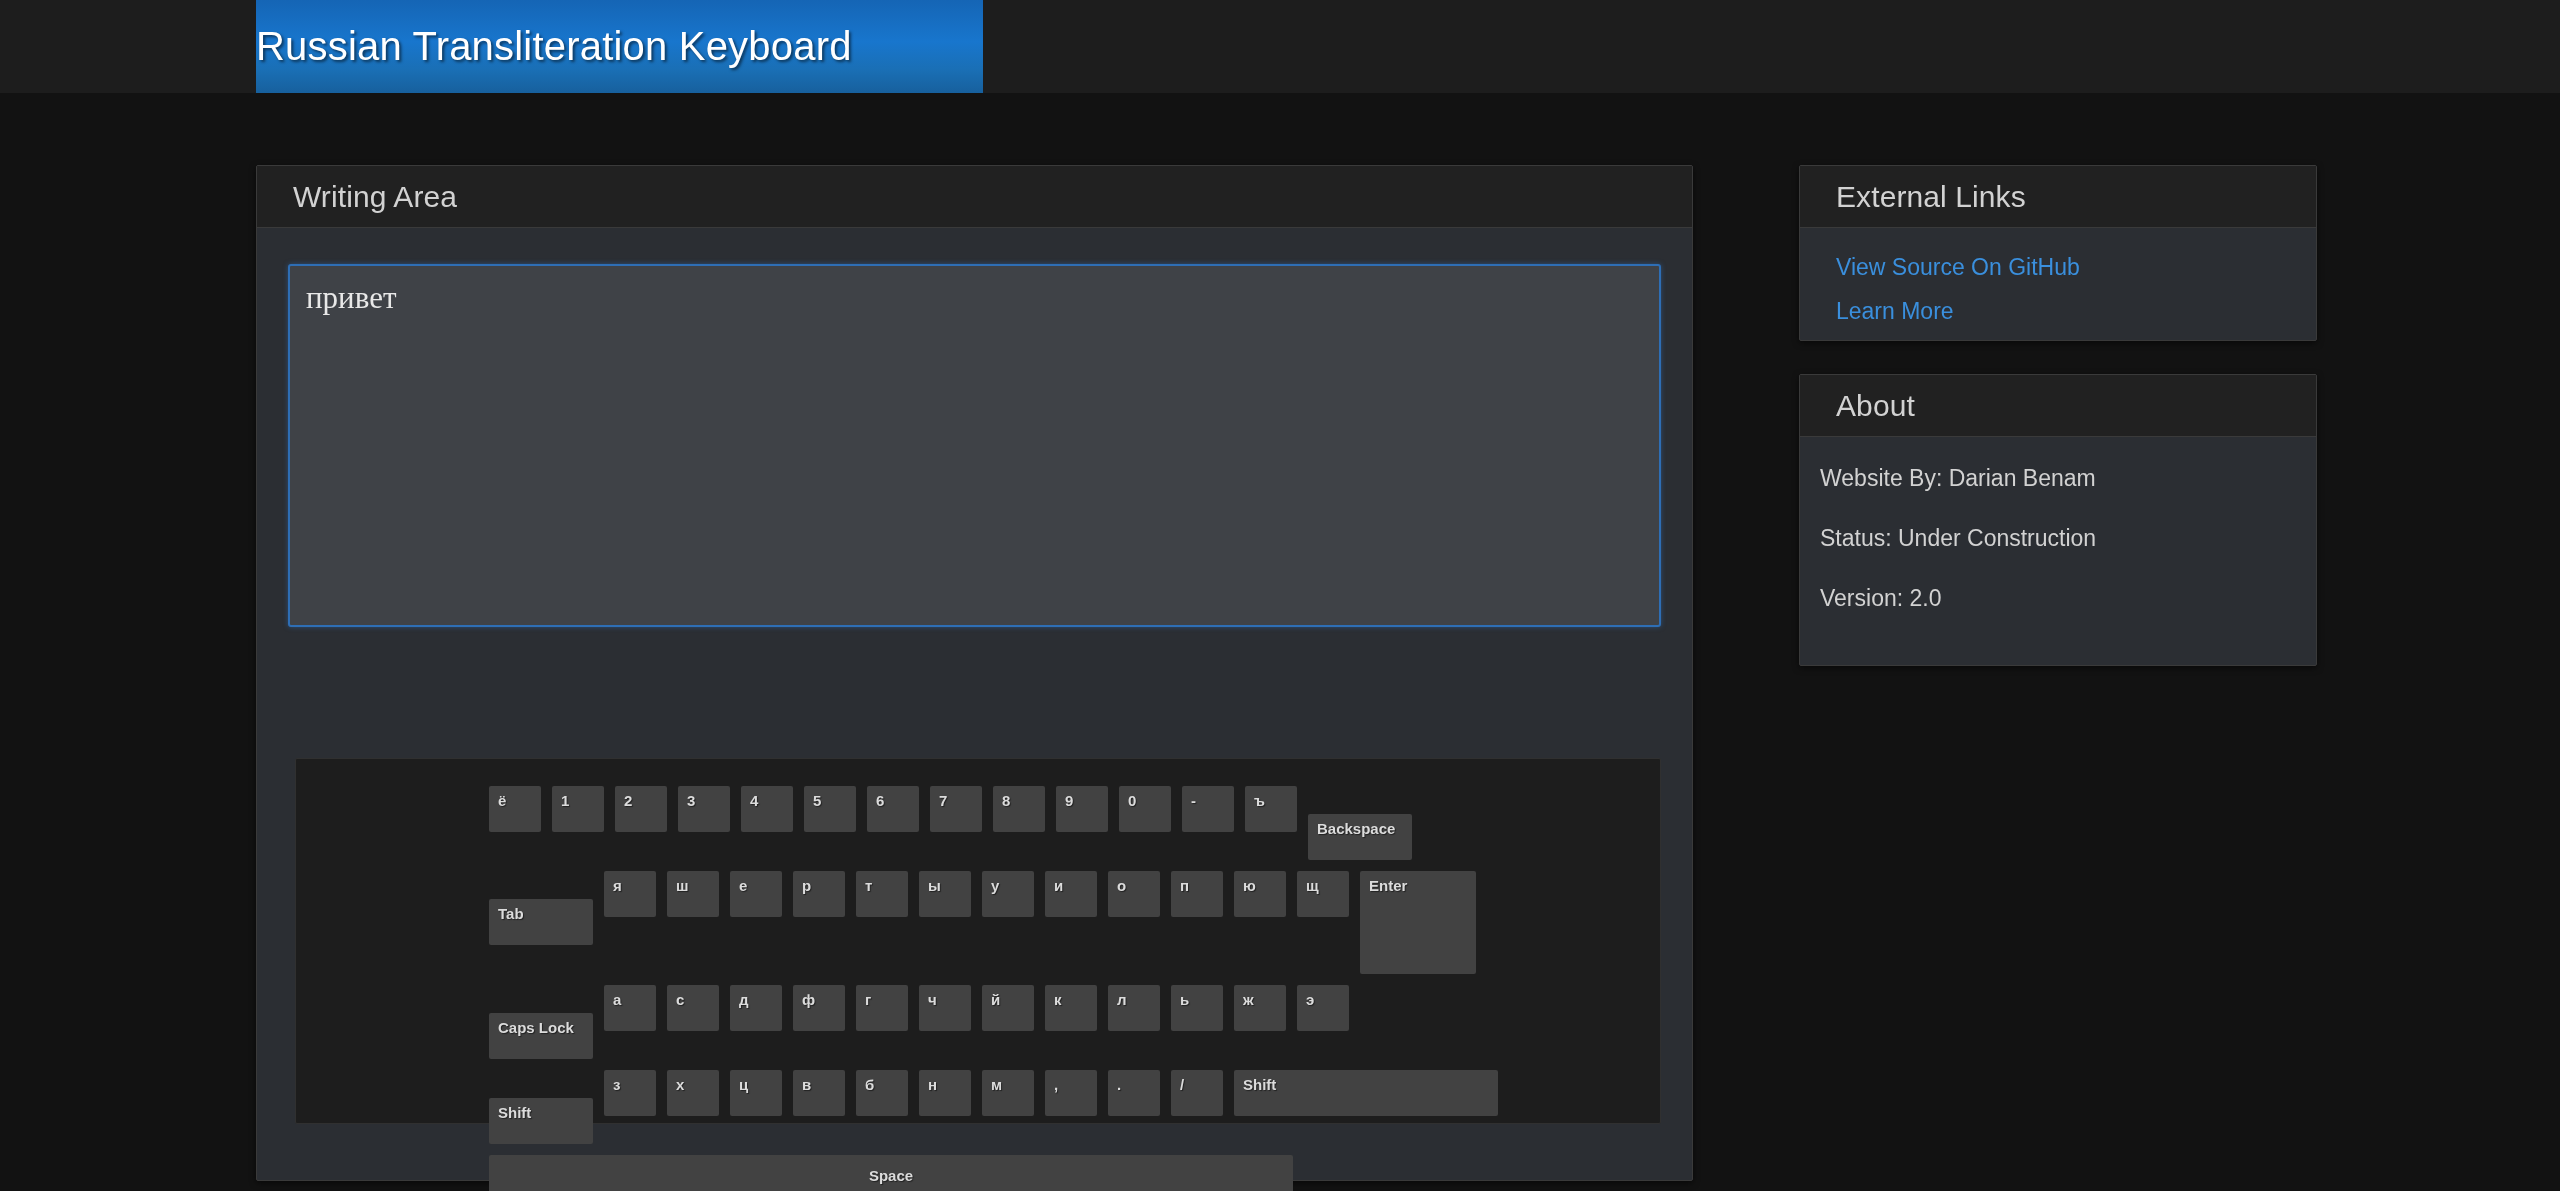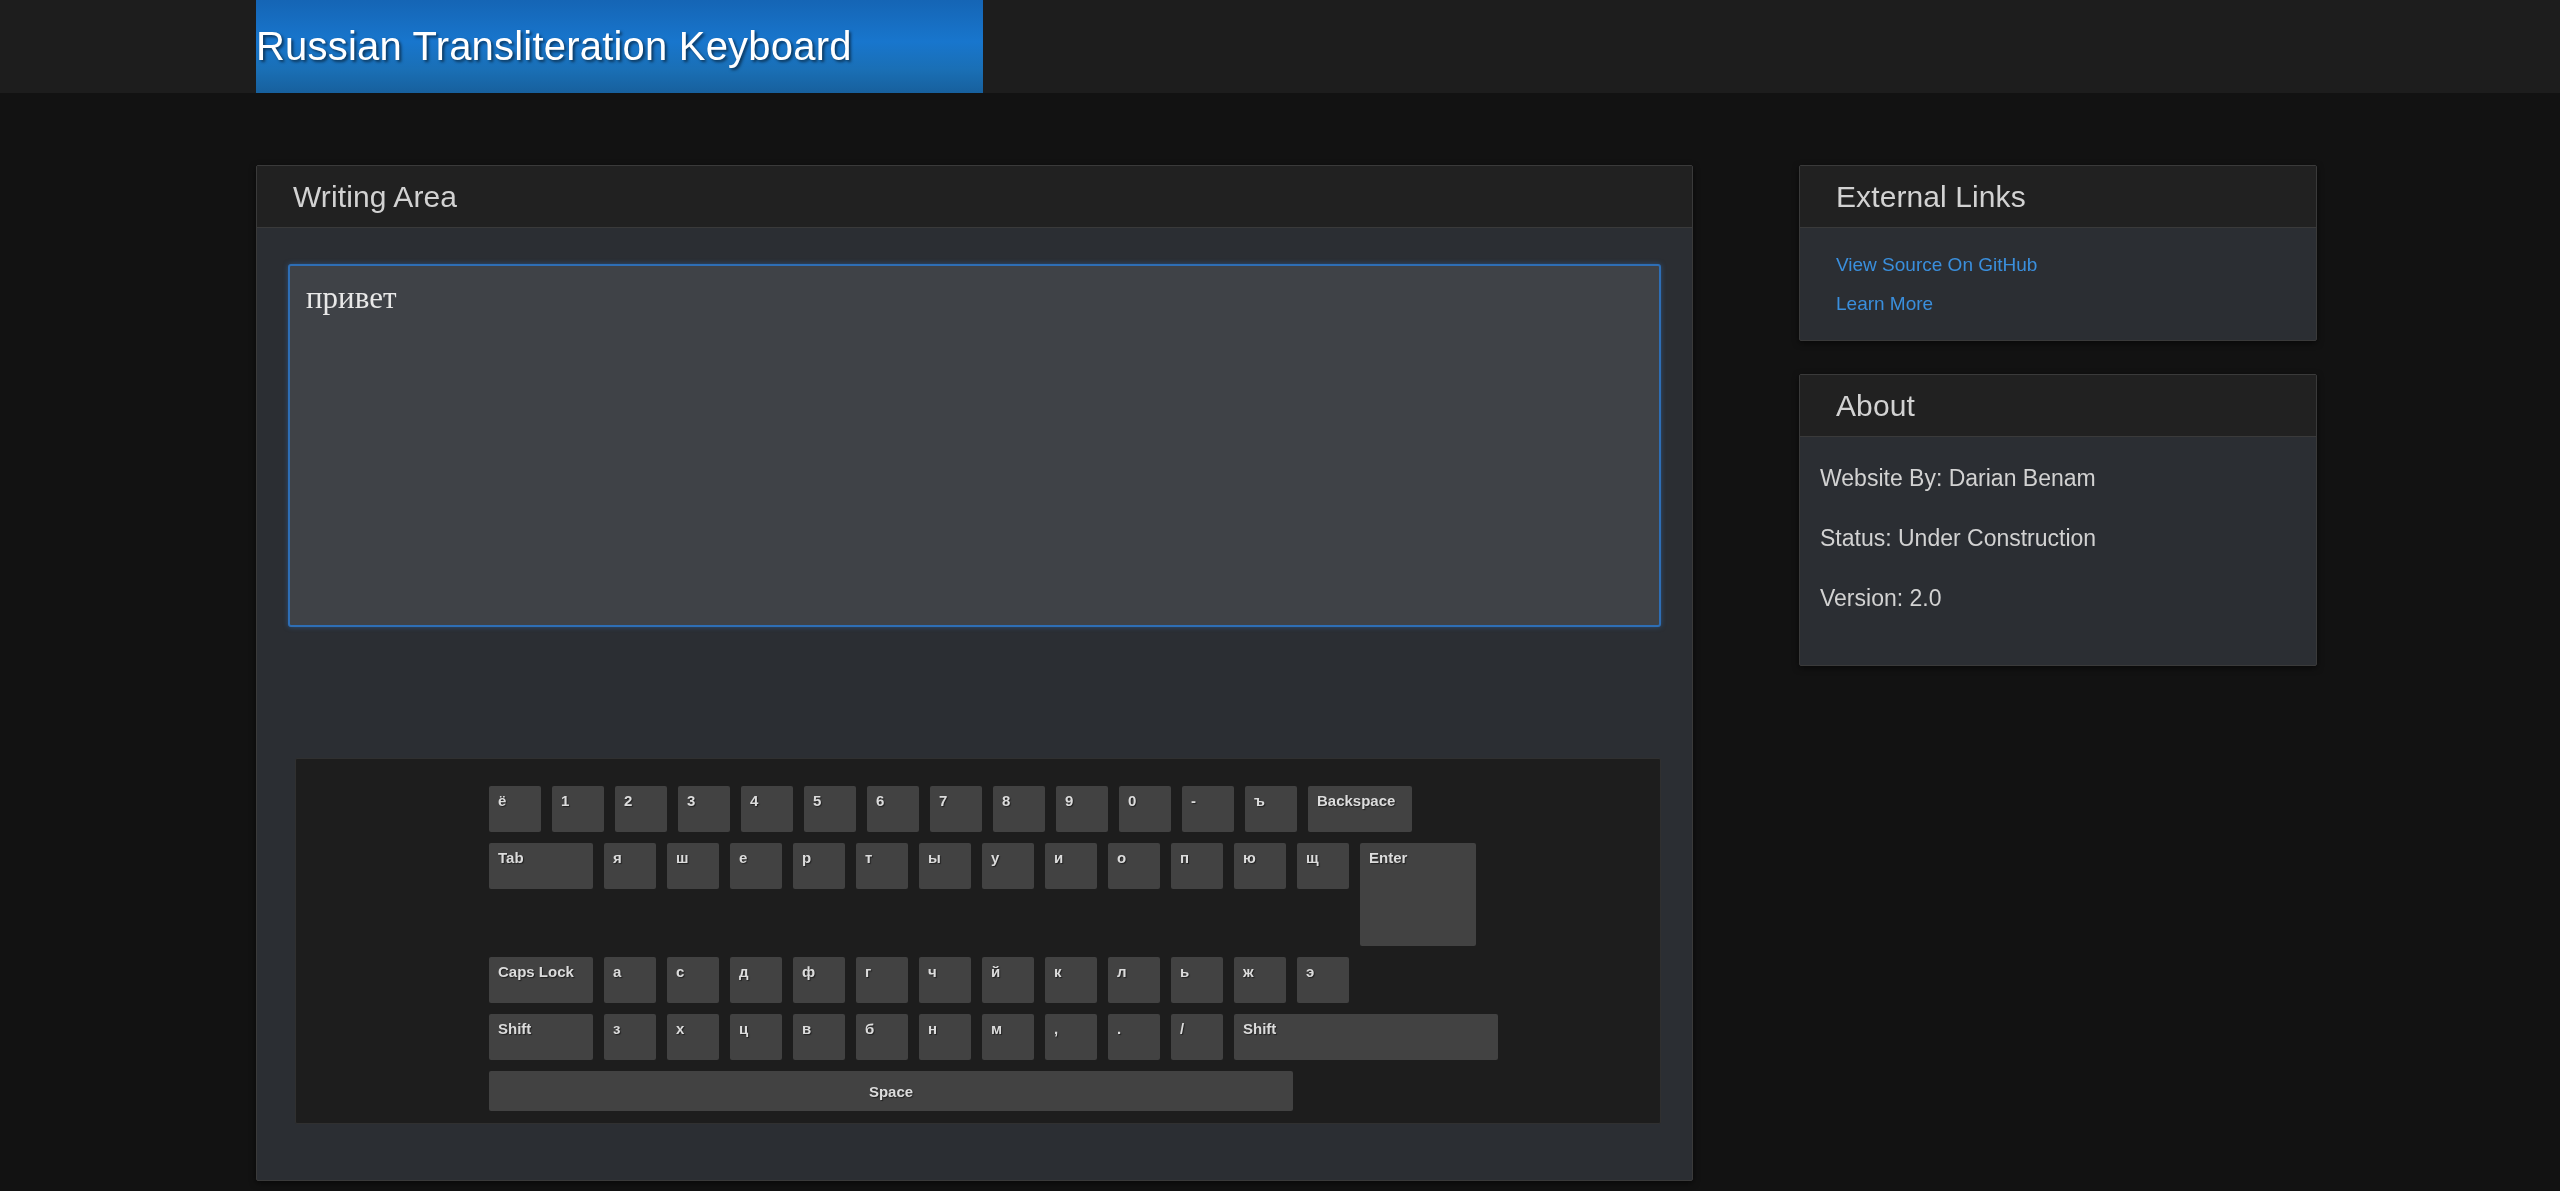--- a/index.html
+++ b/index.html
@@ -117,41 +117,41 @@
     font-weight: bold;
     display: flex;
     align-items: flex-start;
     justify-content: flex-start;
     padding: 7px 0 0 9px;
     cursor: pointer;
     line-height: 1;
     text-shadow: 1px 1px 1px rgba(0,0,0,0.5);
     flex: none;
   }
-  .key.wide   { width: 104px; }
+  .key.wide   { width: 104px; margin-top: 28px; }
   .key.enter  { width: 116px; height: 103px; }
   .key.shiftr { width: 264px; }
   .key.space  {
     width: 804px;
     justify-content: center;
     align-items: center;
     padding: 0;
     height: 40px;
   }
 
   
   #links-panel {
     left: 1799px; top: 72px;
     width: 518px; height: 176px;
   }
   #links-body { padding: 26px 36px 26px 36px; }
   .ext-link {
     display: block;
     color: #3a8fdd;
-    font-size: 19px;
+    font-size: 23px;
     text-decoration: none;
     margin-bottom: 17px;
     width: max-content;
   }
   .ext-link:last-child { margin-bottom: 0; }
 
   #about-panel {
     left: 1799px; top: 281px;
     width: 518px; height: 292px;
   }

